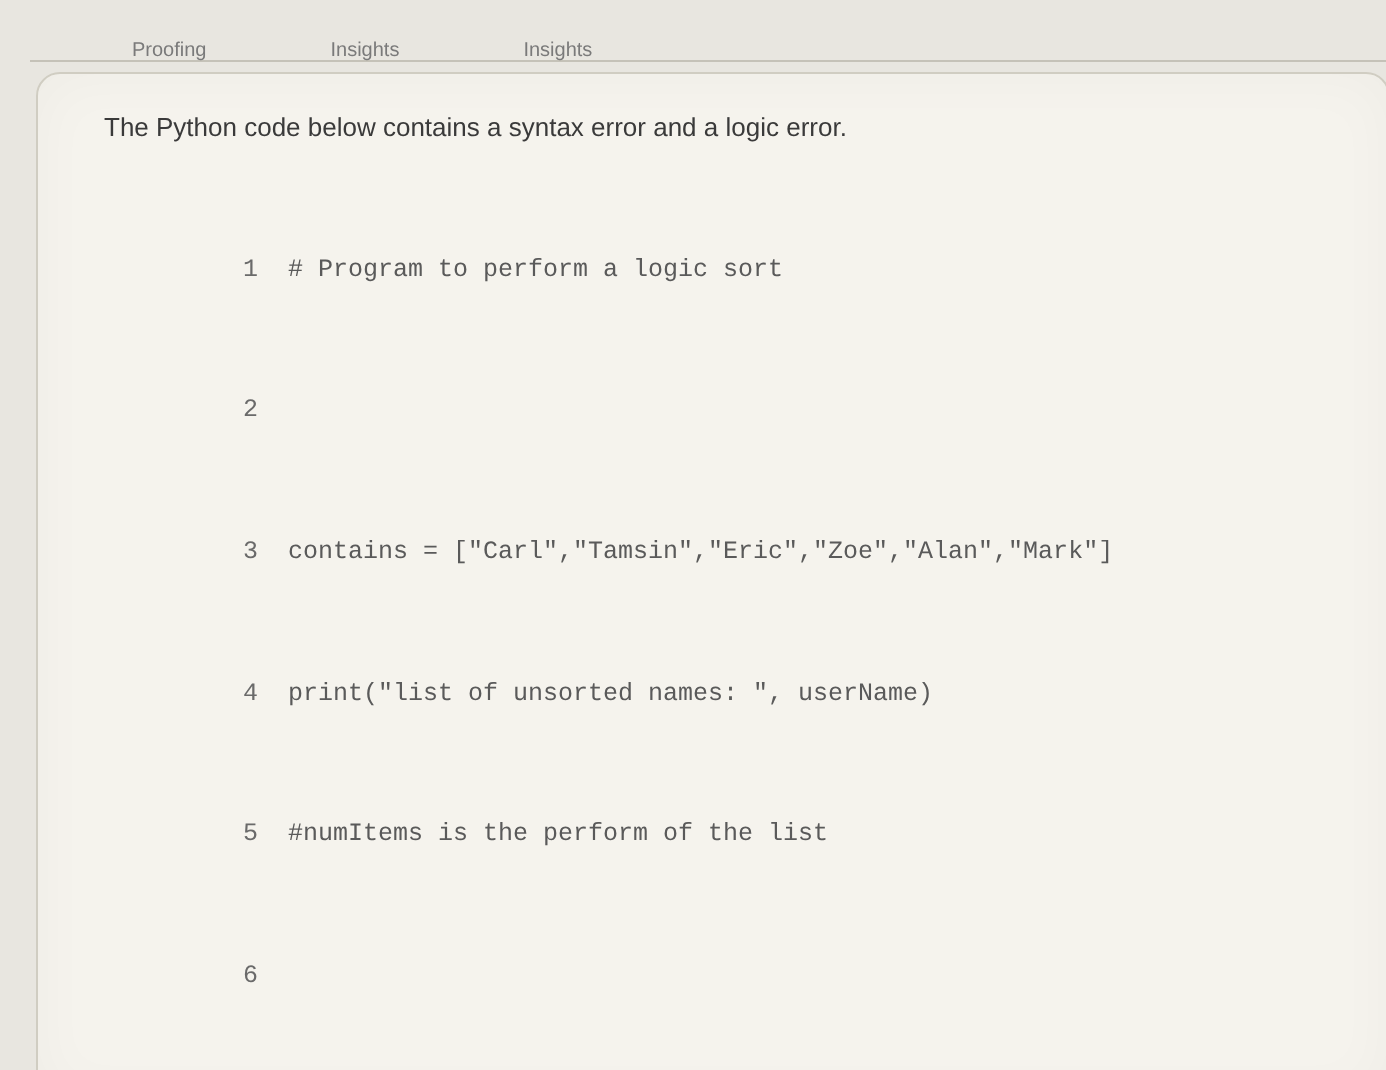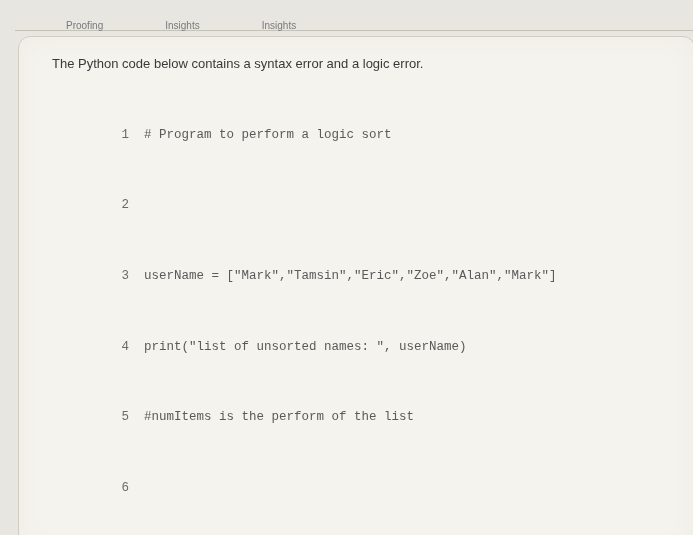--- a/index.html
+++ b/index.html
@@ -65,21 +65,21 @@
   <span class="ribbon-tab">Insights</span>
 </div>
 
 <div class="page">
 
   <p class="intro">The Python code below contains a syntax error and a logic error.</p>
 
   <div class="code-block">
     <div class="code-line"><span class="ln">1</span><span class="code-text"># Program to perform a logic sort</span></div>
     <div class="code-line"><span class="ln">2</span><span class="code-text"></span></div>
-    <div class="code-line"><span class="ln">3</span><span class="code-text">userName = ["Mark","Tamsin","Eric","Zoe","Alan","Mark"]</span></div>
+    <div class="code-line"><span class="ln">3</span><span class="code-text">contains = ["Carl","Tamsin","Eric","Zoe","Alan","Mark"]</span></div>
     <div class="code-line"><span class="ln">4</span><span class="code-text">print("list of unsorted names: ", userName)</span></div>
     <div class="code-line"><span class="ln">5</span><span class="code-text">#numItems is the perform of the list</span></div>
     <div class="code-line"><span class="ln">6</span><span class="code-text"></span></div>
     <div class="code-line"><span class="ln">7</span></div>
     <div class="code-line"><span class="ln">8</span></div>
     <div class="code-line"><span class="ln">9</span></div>
     
     
     
     

